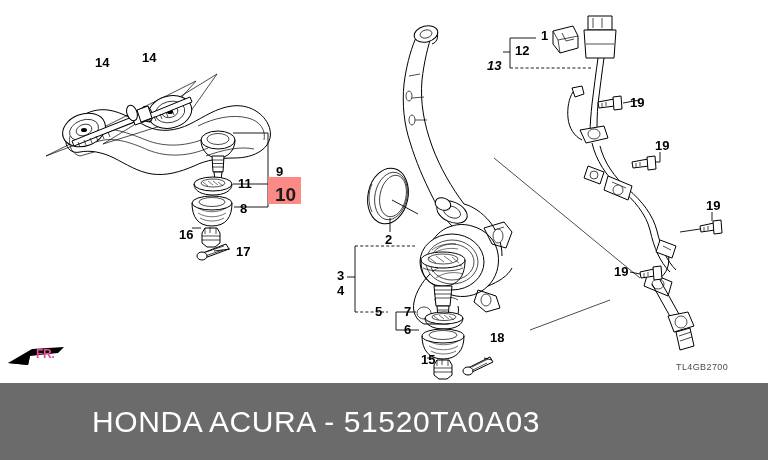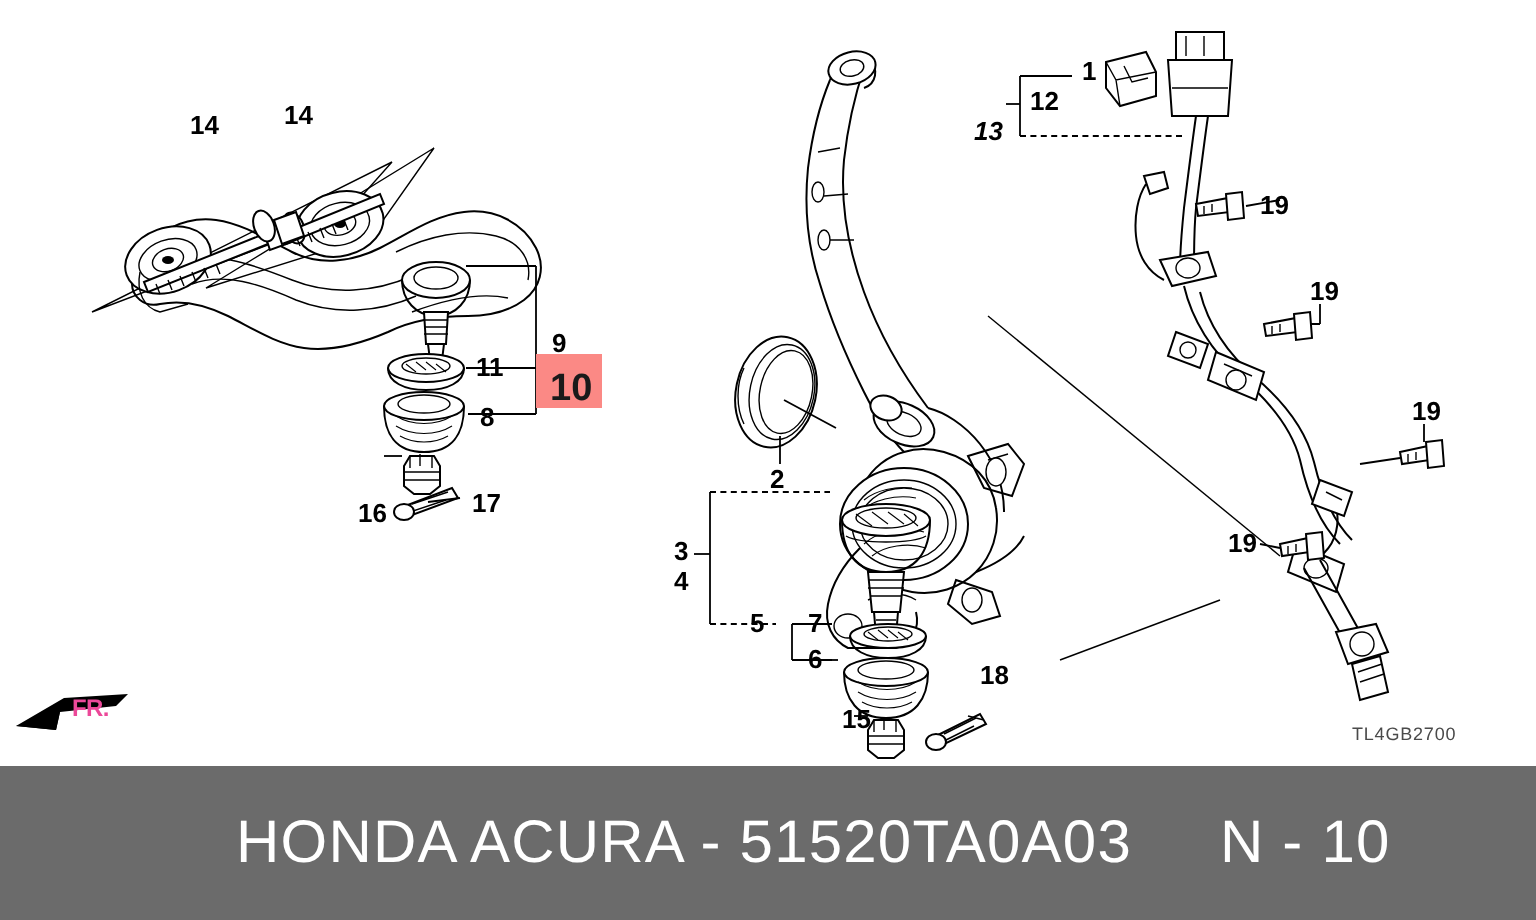--- a/index.html
+++ b/index.html
@@ -22,21 +22,21 @@
   #fr-mark{position:absolute;left:6px;top:345px;width:66px;height:26px;}
   #fr-label{position:absolute;left:36px;top:347px;font-size:12px;font-weight:bold;
             color:#ec4899;font-family:"Liberation Sans",sans-serif;letter-spacing:-.3px;}
 
   #watermark{position:absolute;left:676px;top:362px;font-size:9px;color:#4a4a4a;
              font-family:"Liberation Sans",sans-serif;letter-spacing:.4px;}
 
   #footer{position:absolute;left:0;top:383px;width:768px;height:77px;
           background:#6b6b6b;display:flex;align-items:center;}
   #footer-inner{display:flex;align-items:baseline;width:100%;
-                padding-left:118px;box-sizing:border-box;}
+                padding-left:92px;box-sizing:border-box;}
   #footer-title{color:#ffffff;font-size:30px;font-weight:normal;letter-spacing:.6px;
                 font-family:"Liberation Sans",sans-serif;}
   #footer-page{color:#ffffff;font-size:30px;font-weight:normal;letter-spacing:.6px;
                margin-left:44px;font-family:"Liberation Sans",sans-serif;}
 </style>
 </head>
 <body>
 
 <div id="page">
 
@@ -373,21 +373,21 @@
   <div class="callout" style="left:487px;top:59px;font-style:italic;">13</div>
 
   <div class="callout" style="left:630px;top:96px;">19</div>
   <div class="callout" style="left:655px;top:139px;">19</div>
   <div class="callout" style="left:706px;top:199px;">19</div>
   <div class="callout" style="left:614px;top:265px;">19</div>
 
   <div class="callout" style="left:276px;top:165px;">9</div>
   <div class="callout" style="left:238px;top:177px;">11</div>
   <div class="callout" style="left:240px;top:202px;">8</div>
-  <div class="callout" style="left:179px;top:228px;margin-top:22px;">16</div>
+  <div class="callout" style="left:179px;top:228px;">16</div>
   <div class="callout" style="left:236px;top:245px;">17</div>
 
   <div class="callout" style="left:385px;top:233px;">2</div>
   <div class="callout" style="left:337px;top:269px;">3</div>
   <div class="callout" style="left:337px;top:284px;">4</div>
   <div class="callout" style="left:375px;top:305px;">5</div>
   <div class="callout" style="left:404px;top:305px;">7</div>
   <div class="callout" style="left:404px;top:323px;">6</div>
   <div class="callout" style="left:421px;top:353px;">15</div>
   <div class="callout" style="left:490px;top:331px;">18</div>
@@ -399,17 +399,16 @@
     <path d="M2,18 L26,4 L58,2 L52,8 L24,11 L22,20 Z" fill="#000"></path>
     <path d="M2,18 L22,20 L24,11 Z" fill="#000"></path>
   </svg>
   <div id="fr-label">FR.</div>
 
   <div id="watermark">TL4GB2700</div>
 
   <div id="footer">
     <div id="footer-inner">
       <span id="footer-title">HONDA ACURA - 51520TA0A03</span>
-      <span id="footer-page">N - 10</span>
     </div>
   </div>
 
 </div>
 
 </body></html>

